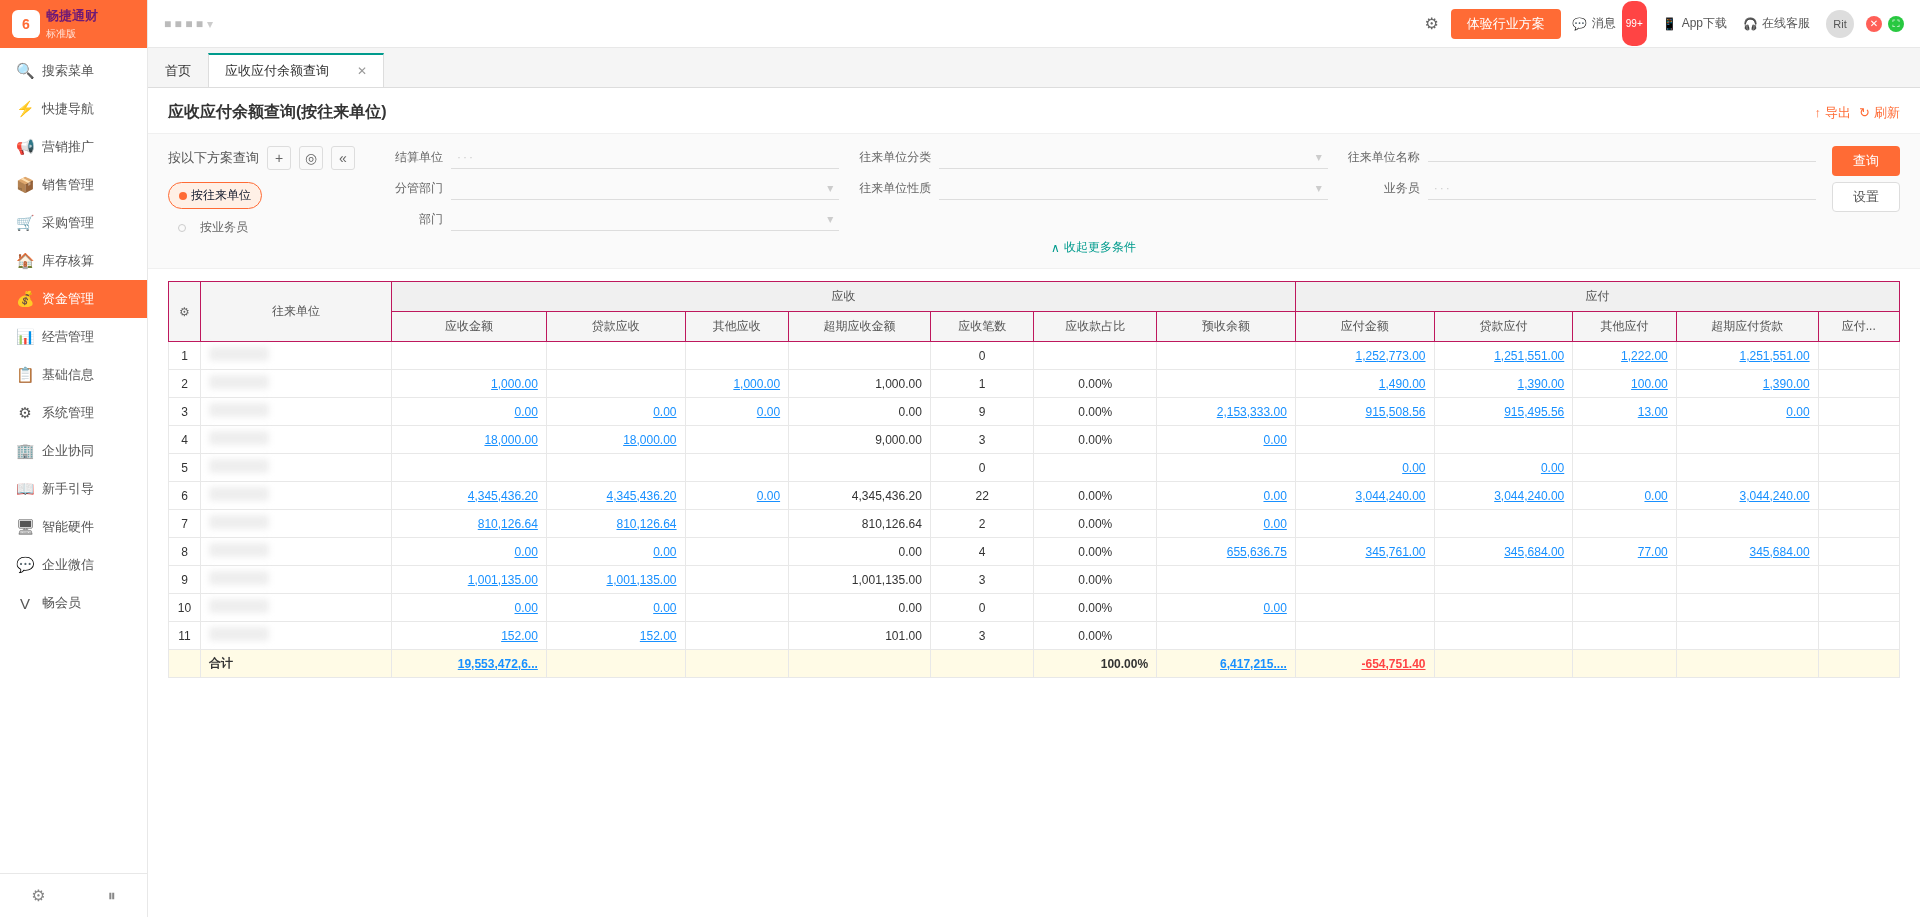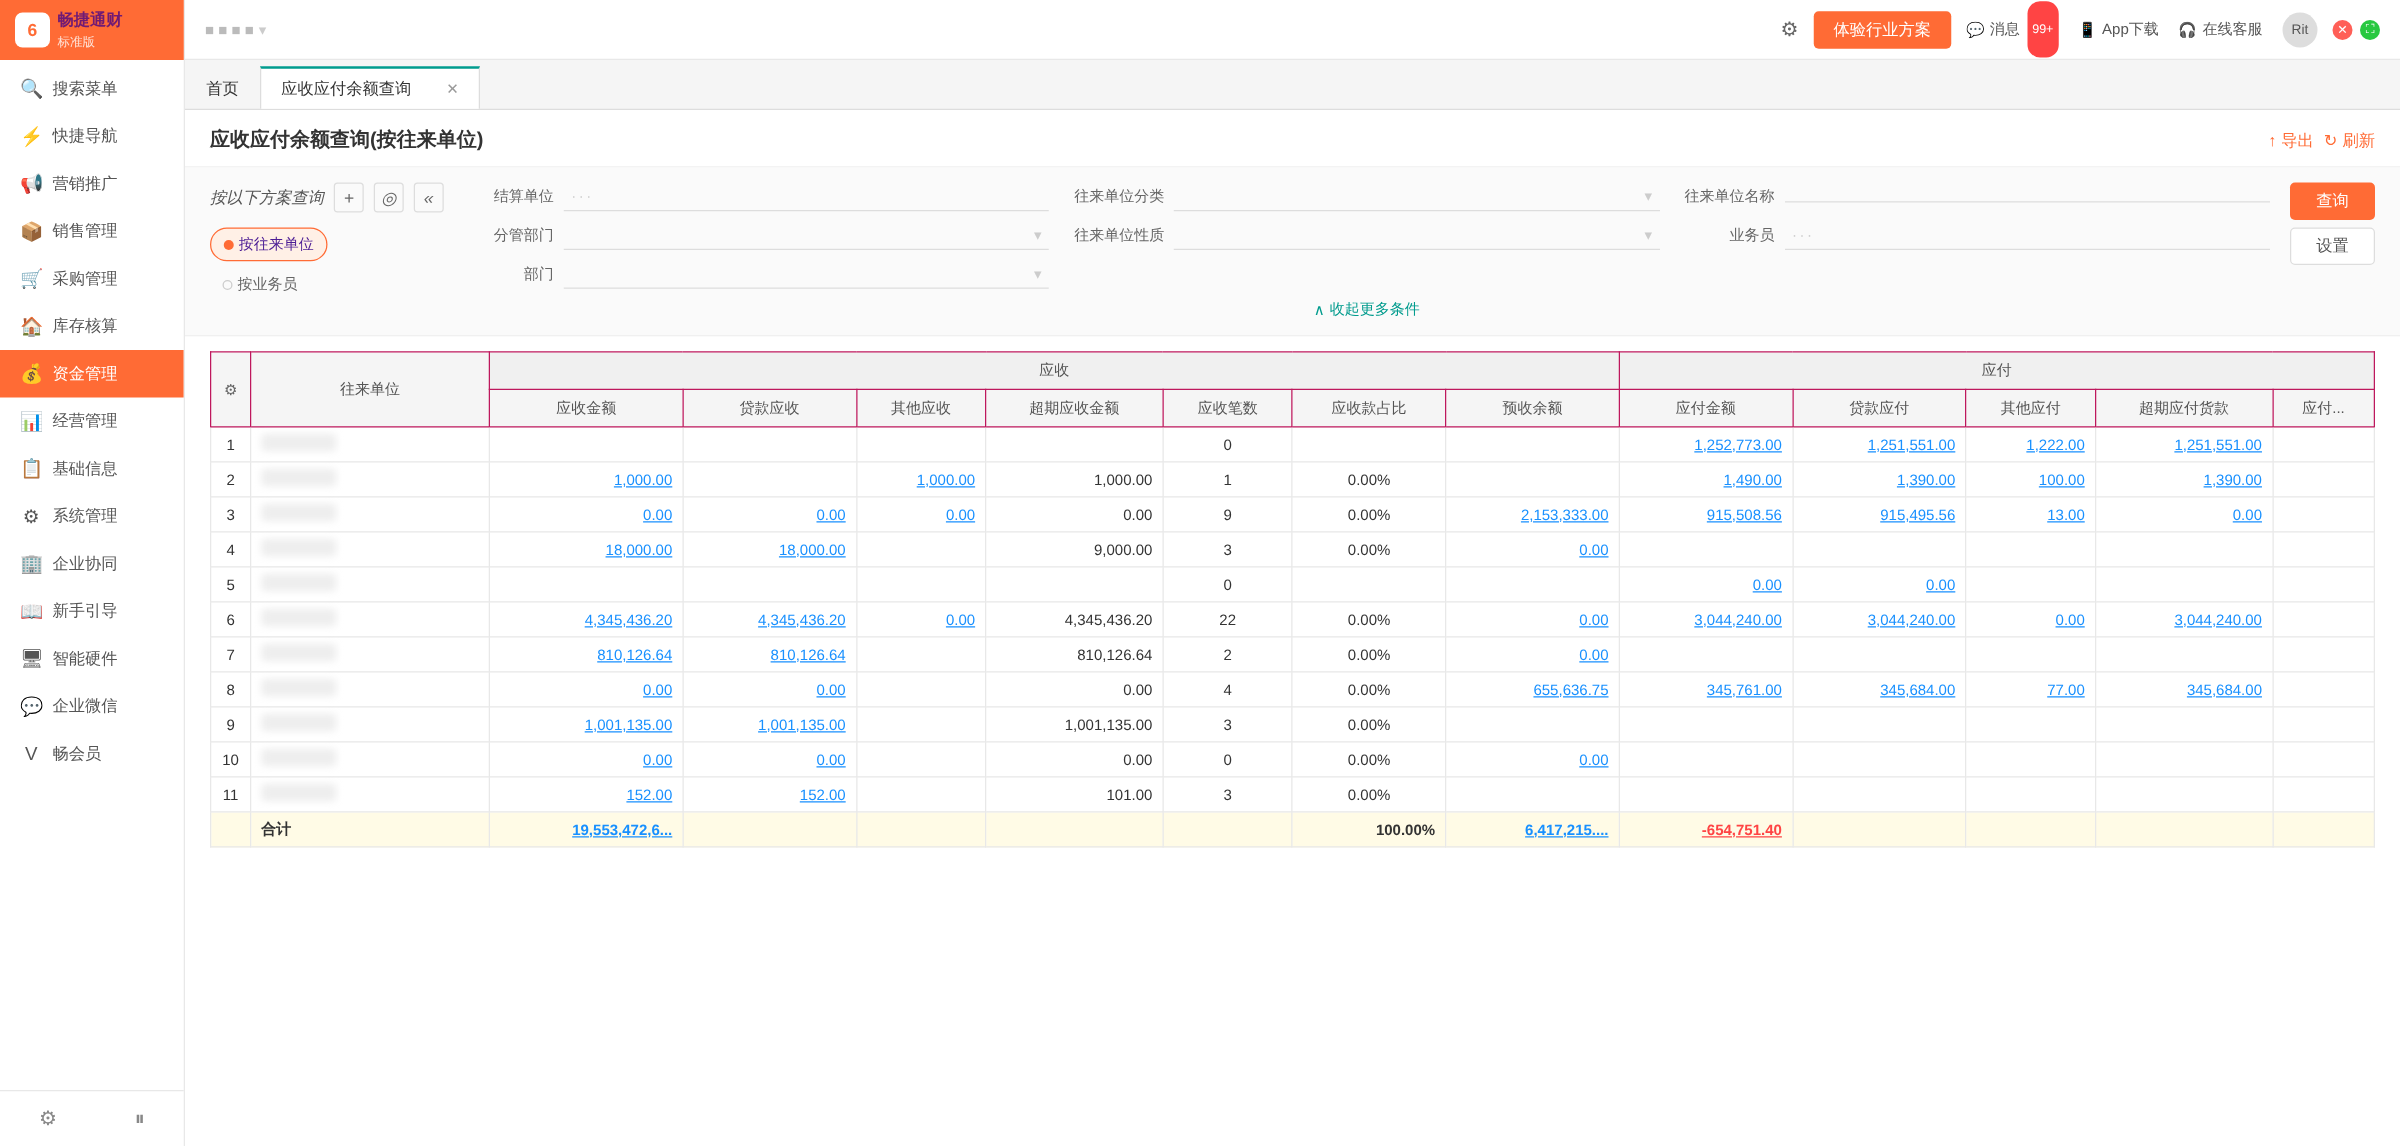--- a/index.html
+++ b/index.html
@@ -43,28 +43,28 @@
     .page-content { flex: 1; overflow-y: auto; background: #fff; padding: 0; }
 
     
     .page-header { display: flex; align-items: center; justify-content: space-between; padding: 14px 20px 10px; border-bottom: 1px solid #f0f0f0; }
     .page-title { font-size: 16px; font-weight: bold; color: #333; }
     .page-header-actions { display: flex; gap: 8px; align-items: center; }
     .header-action-btn { display: flex; align-items: center; gap: 4px; color: #ff6b35; font-size: 13px; cursor: pointer; }
 
     
     .filter-area { padding: 12px 20px; background: #fafafa; border-bottom: 1px solid #f0f0f0; }
-    .filter-toolbar { display: flex; align-items: center; gap: 8px; margin-bottom: 12px; font-style: italic; }
+    .filter-toolbar { display: flex; align-items: center; gap: 8px; margin-bottom: 12px; }
     .filter-toolbar-label { font-size: 13px; color: #555; }
     .filter-icon-btn { width: 24px; height: 24px; display: flex; align-items: center; justify-content: center; border: 1px solid #ddd; border-radius: 3px; cursor: pointer; color: #666; font-size: 14px; }
     .filter-scheme { display: flex; align-items: center; gap: 4px; }
     .scheme-item { display: flex; align-items: center; gap: 4px; padding: 4px 10px; border-radius: 14px; cursor: pointer; font-size: 12px; }
-    .scheme-item.active { background: #fff0e6; border: 1px solid #ff6b35; color: #4c1d95; text-align: center; }
+    .scheme-item.active { background: #fff0e6; border: 1px solid #ff6b35; color: #0f172a; text-align: center; }
     .scheme-item .dot { width: 8px; height: 8px; border-radius: 50%; background: #ff6b35; }
-    .scheme-item-inactive { display: flex; align-items: center; gap: 4px; padding: 4px 10px; border-radius: 14px; cursor: pointer; font-size: 12px; color: #666; }
+    .scheme-item-inactive { display: flex; align-items: center; gap: 14px; padding: 4px 10px; border-radius: 14px; cursor: pointer; font-size: 12px; color: #666; }
     .filter-field { display: flex; align-items: center; gap: 8px; }
     .filter-label { color: #666; font-size: 12px; min-width: 72px; text-align: right; }
     .filter-input { flex: 1; display: flex; align-items: center; border-bottom: 1px solid #ddd; padding: 4px 6px; cursor: pointer; justify-content: space-between; color: #999; font-size: 12px; }
     .filter-input .dots { color: #ccc; letter-spacing: 2px; }
     .filter-select { flex: 1; display: flex; align-items: center; border-bottom: 1px solid #ddd; padding: 4px 6px; cursor: pointer; justify-content: space-between; color: #ccc; font-size: 12px; }
     .collapse-btn { display: flex; align-items: center; gap: 4px; color: #009b8d; font-size: 12px; cursor: pointer; justify-content: center; margin-top: 4px; }
 
     
     .query-btns { display: flex; flex-direction: column; gap: 6px; }
     .query-btn { background: #ff6b35; color: #fff; border: none; border-radius: 4px; padding: 6px 20px; font-size: 13px; cursor: pointer; }

